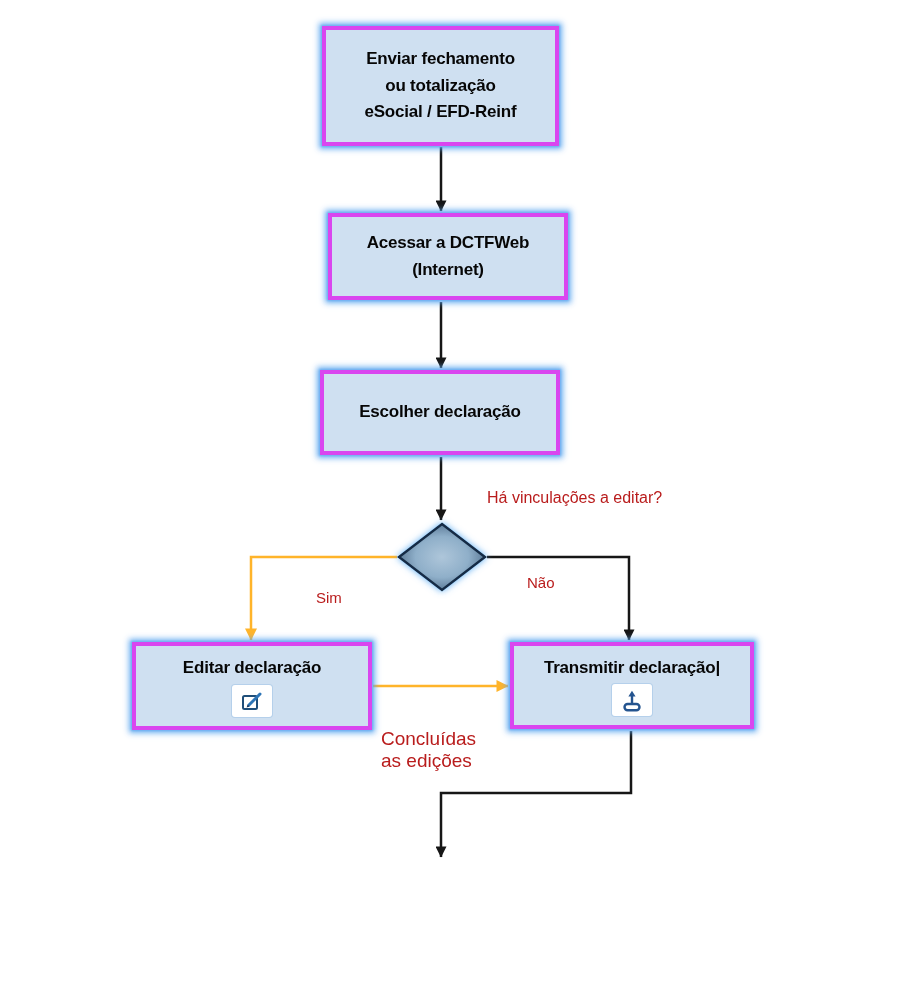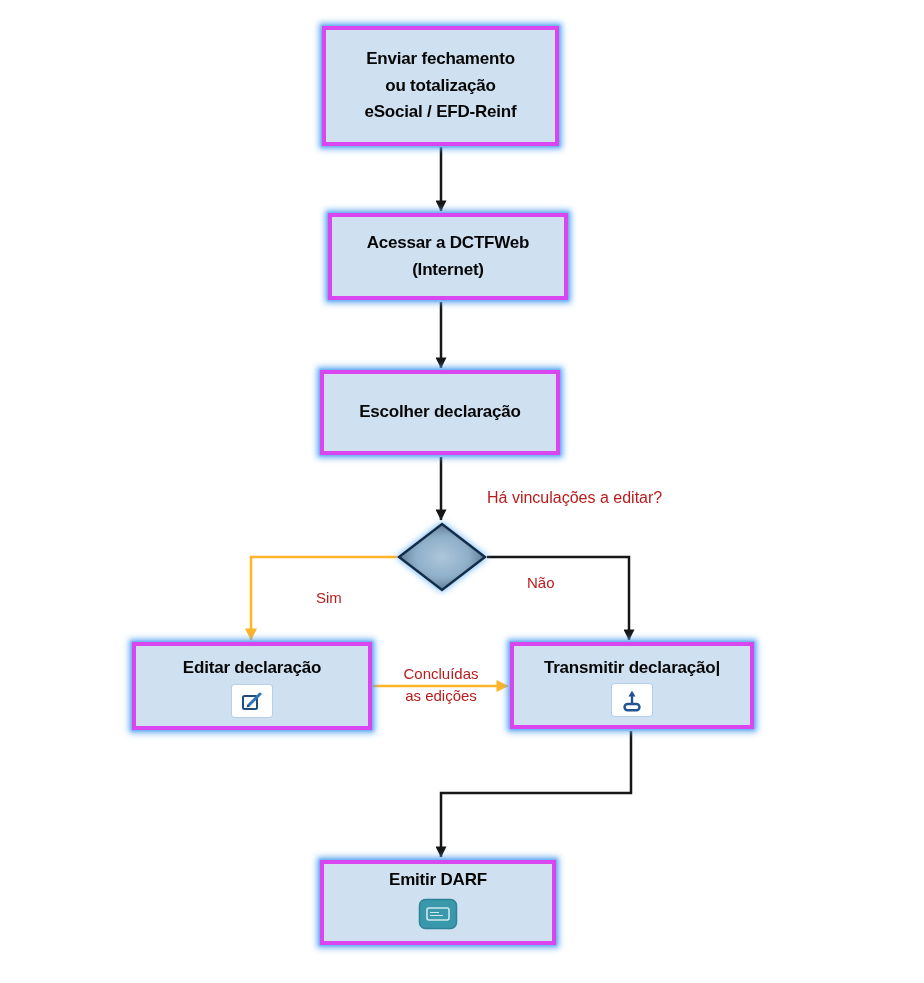--- a/index.html
+++ b/index.html
@@ -19,21 +19,21 @@
   .node-label{white-space:nowrap;}
   .chip{
     margin-top:3px;width:40px;height:32px;background:#ffffff;border-radius:3px;
     display:flex;align-items:center;justify-content:center;
     box-shadow:0 0 0 1px rgba(160,195,230,.55);
   }
   .flabel{position:absolute;color:#b91c1c;font-weight:400;}
   #q-label{left:487px;top:489px;font-size:16px;}
   #sim-label{left:316px;top:589px;font-size:15px;}
   #nao-label{left:527px;top:574px;font-size:15px;}
-  #concl-label{left:381px;top:663px;width:120px;text-align:center;font-size:15px;line-height:22px;}
+  #concl-label{left:381px;top:728px;width:120px;font-size:19px;line-height:22px;}
   #n-enviar{left:322px;top:26px;width:237px;height:120px;}
   #n-acessar{left:328px;top:213px;width:240px;height:87px;}
   #n-escolher{left:320px;top:370px;width:240px;height:85px;}
   #n-editar{left:132px;top:642px;width:240px;height:88px;}
   #n-transmitir{left:510px;top:642px;width:244px;height:87px;}
   #n-emitir{left:320px;top:860px;width:236px;height:85px;}
 </style>
 </head>
 <body>
 
@@ -98,30 +98,20 @@
     <div class="node-label"><span>Transmitir declaração</span><span>|</span></div>
     <div class="chip">
       <svg width="24" height="23" viewBox="0 0 24 23" xmlns="http://www.w3.org/2000/svg">
         <path d="M12 14 V6" stroke="#24548f" stroke-width="2.4"></path>
         <path d="M12 1.8 L8.4 7.6 H15.6 Z" fill="#24548f"></path>
         <rect x="4.5" y="15" width="15" height="6.2" rx="3.1" fill="none" stroke="#24548f" stroke-width="2.4"></rect>
       </svg>
     </div>
   </div>
 
-  <div class="node" id="n-emitir">
-    <div class="node-label">Emitir DARF</div>
-    <div style="margin-top:4px;">
-      <svg width="40" height="32" viewBox="0 0 40 32" xmlns="http://www.w3.org/2000/svg">
-        <rect x="1.5" y="1.5" width="37" height="29" rx="6" fill="#3a98ab" stroke="#2f8296" stroke-width="1.5"></rect>
-        <rect x="9" y="10" width="22" height="12" rx="2" fill="none" stroke="#cfe8ee" stroke-width="1.6"></rect>
-        <path d="M12 14.5 h9 M12 17.5 h13" stroke="#cfe8ee" stroke-width="1.2"></path>
-      </svg>
-    </div>
-  </div>
 
   <div class="flabel" id="q-label">Há vinculações a editar?</div>
   <div class="flabel" id="sim-label">Sim</div>
   <div class="flabel" id="nao-label">Não</div>
   <div class="flabel" id="concl-label">
     <div>Concluídas</div>
     <div>as edições</div>
   </div>
 
 </div>

